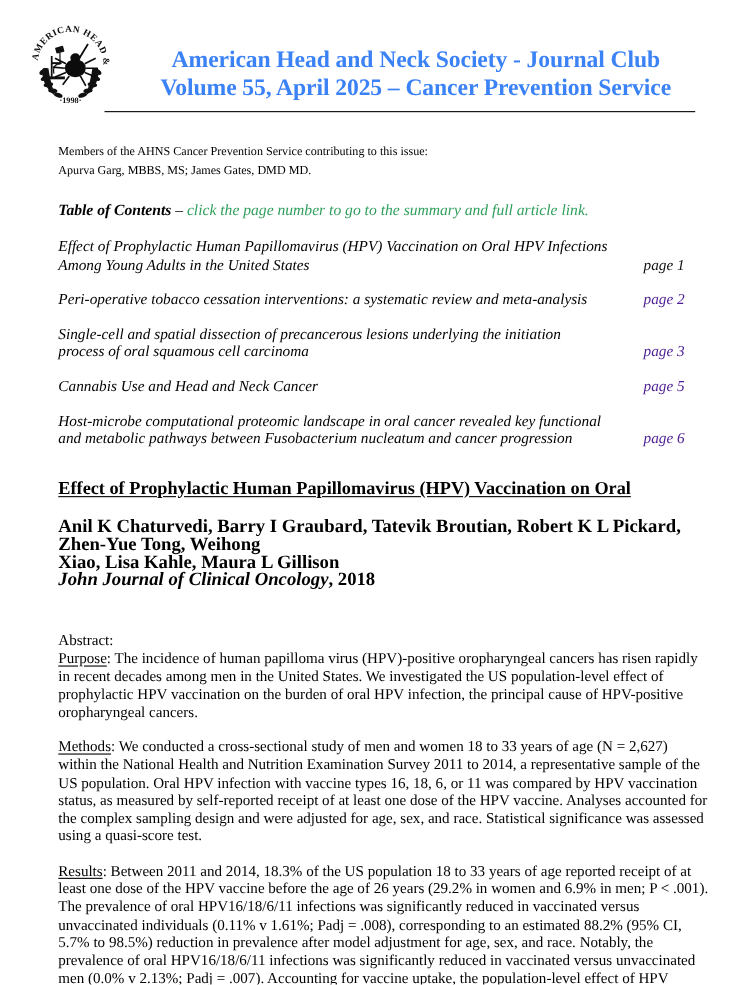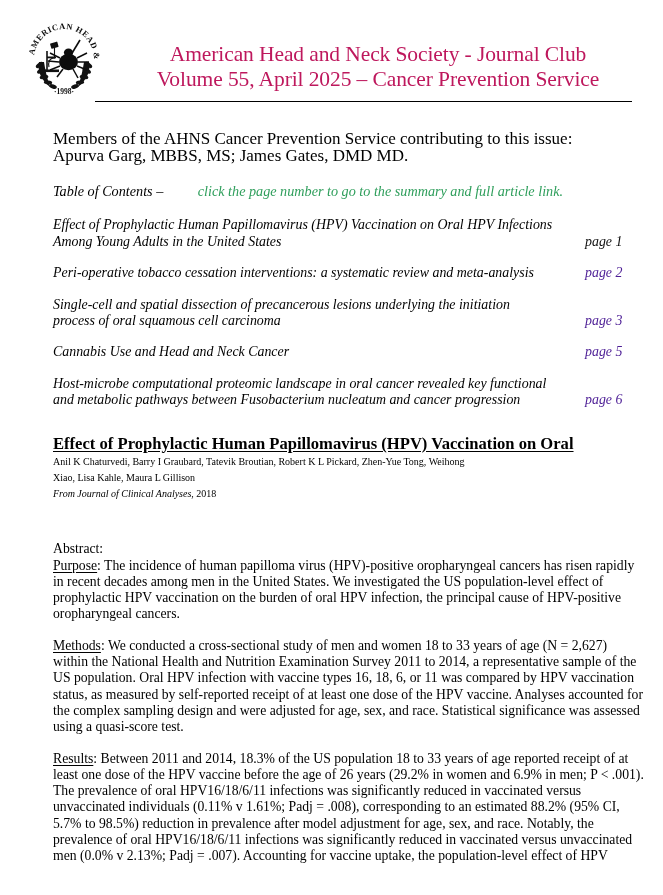--- a/index.html
+++ b/index.html
@@ -41,65 +41,64 @@
 
   .masthead-titles {
     position: absolute;
     left: 118px;
     top: 42px;
     width: 520px;
     text-align: center;
   }
   .masthead-line {
     font-family: "Liberation Serif", "DejaVu Serif", serif;
-    font-weight: normal;
+    font-weight: bold;
     font-size: 21.5px;
     line-height: 25px;
     letter-spacing: -0.1px;
     white-space: nowrap;
-    color: #be185d;
+    color: #3b82f6;
   }
 
   .header-rule {
     position: absolute;
     left: 95px;
     top: 101px;
     width: 537px;
     height: 0;
     border-top: 1.6px solid #000;
   }
 
   
   .content {
     padding: 0 0 0 0;
     margin-top: 14px;
   }
 
   .members {
     margin: 0 0 12px 53px;
     width: 590px;
-    font-size: 17px;
+    font-size: 11px;
     line-height: 17.2px;
   }
   .members-line { white-space: nowrap; }
 
   .toc-head {
     margin: 19px 0 0 53px;
     font-size: 14.2px;
     line-height: 17px;
   }
   .toc-head .tc-label {
-    font-weight: normal;
+    font-weight: bold;
     font-style: italic;
   }
   .toc-head .tc-dash { font-style: normal; }
   .toc-head .tc-note {
     font-style: italic;
     color: #2e9e5b;
-    margin-left: 31px;
   }
 
   .toc {
     margin: 17px 0 0 53px;
     width: 592px;
   }
   .toc-row {
     display: flex;
     align-items: flex-start;
     justify-content: space-between;
@@ -135,22 +134,24 @@
     line-height: 21px;
     color: #000000;
     text-decoration: underline;
     text-underline-offset: 2px;
     cursor: pointer;
     display: block;
   }
   .article-title .ln { display: block; }
 
   .authors {
-    font-size: 10px;
+    margin-top: 17px;
+    font-size: 17px;
     line-height: 16.2px;
+    font-weight: bold;
   }
   .authors .ln { display: block; }
   .authors .src { display: block; }
   .authors .src .it { font-style: italic; }
 
   .abstract {
     margin-top: 18px;
     font-size: 13.7px;
     line-height: 16.3px;
     text-align: left;
@@ -295,21 +296,21 @@
 
     <div class="article">
 
       <a class="article-title" href="#">
         <span class="ln">Effect of Prophylactic Human Papillomavirus (HPV) Vaccination on Oral</span>
       </a>
 
       <div class="authors">
         <span class="ln">Anil K Chaturvedi, Barry I Graubard, Tatevik Broutian, Robert K L Pickard, Zhen-Yue Tong, Weihong</span>
         <span class="ln">Xiao, Lisa Kahle, Maura L Gillison</span>
-        <span class="src"><span class="it">From Journal of Clinical Analyses</span><span>, 2018</span></span>
+        <span class="src"><span class="it">John Journal of Clinical Oncology</span><span>, 2018</span></span>
       </div>
 
       <div class="abstract">
 
         <span class="abs-label">Abstract:</span>
 
         <p class="abs-para"><span class="abs-key">Purpose</span><span>: </span><span class="abs-body">The incidence of human papilloma virus (HPV)-positive oropharyngeal cancers has risen rapidly in recent decades among men in the United States. We investigated the US population-level effect of prophylactic HPV vaccination on the burden of oral HPV infection, the principal cause of HPV-positive oropharyngeal cancers.</span></p>
 
         <p class="abs-para"><span class="abs-key">Methods</span><span>: </span><span class="abs-body">We conducted a cross-sectional study of men and women 18 to 33 years of age (N = 2,627) within the National Health and Nutrition Examination Survey 2011 to 2014, a representative sample of the US population. Oral HPV infection with vaccine types 16, 18, 6, or 11 was compared by HPV vaccination status, as measured by self-reported receipt of at least one dose of the HPV vaccine. Analyses accounted for the complex sampling design and were adjusted for age, sex, and race. Statistical significance was assessed using a quasi-score test.</span></p>
 

